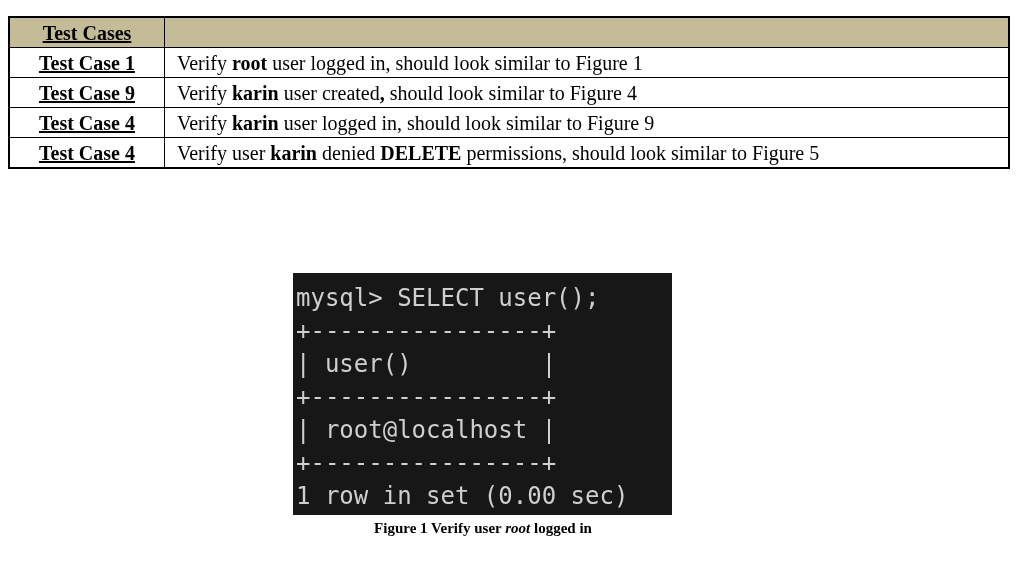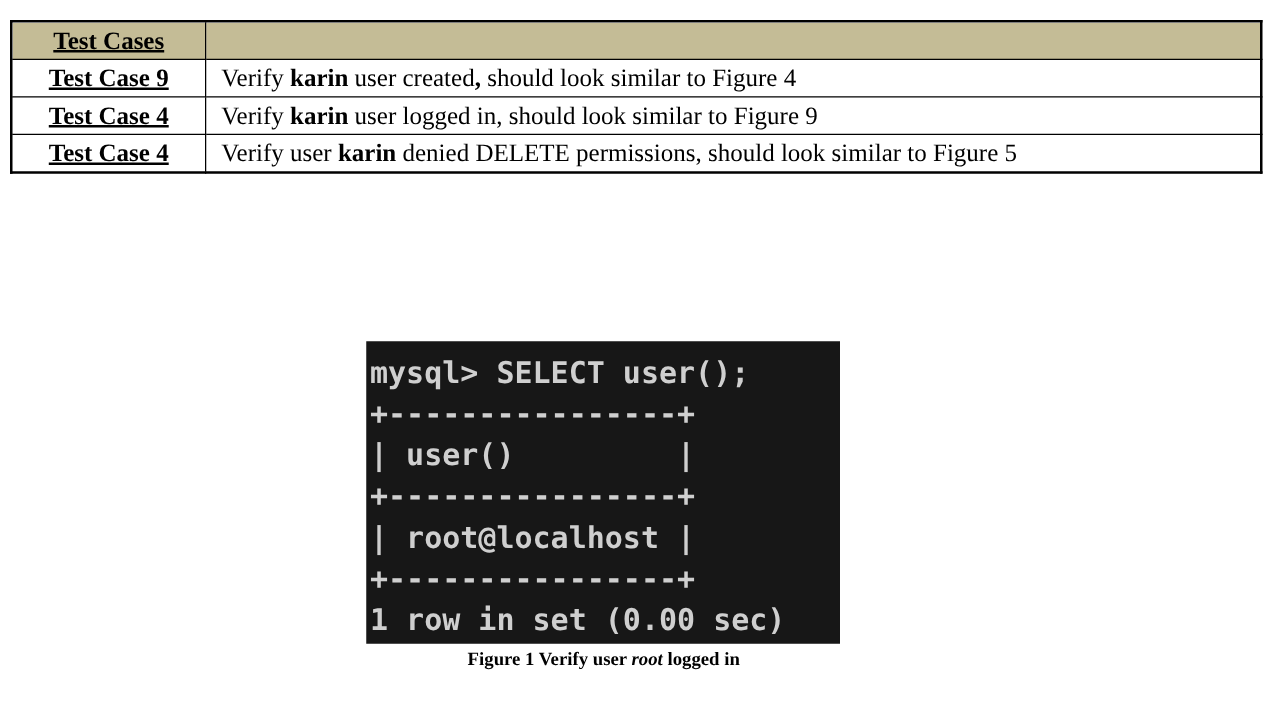--- a/index.html
+++ b/index.html
@@ -85,35 +85,39 @@
 
 <table class="doc-table">
   <thead>
     <tr>
       <th class="label-cell hdr" style="background: rgb(196, 188, 150);">Test Cases</th>
       <th class="desc-cell hdr" style="background: rgb(196, 188, 150);"></th>
     </tr>
   </thead>
   <tbody>
       <tr>
+        <td class="label-cell">Test Case 1</td>
+        <td class="desc-cell"><span>Verify </span><span style="font-weight: bold;">root</span><span> user logged in, should look similar to Figure 1</span></td>
+      </tr>
+      <tr>
         <td class="label-cell">Test Case 9</td>
         <td class="desc-cell"><span>Verify </span><span style="font-weight: bold;">karin</span><span> user created</span><span style="font-weight: bold;">,</span><span> should look similar to Figure 4</span></td>
       </tr>
       <tr>
         <td class="label-cell">Test Case 4</td>
         <td class="desc-cell"><span>Verify </span><span style="font-weight: bold;">karin</span><span> user logged in, should look similar to Figure 9</span></td>
       </tr>
       <tr>
         <td class="label-cell">Test Case 4</td>
-        <td class="desc-cell"><span>Verify user </span><span style="font-weight: bold;">karin</span><span> denied </span><span style="font-weight: normal; margin-top: 24px;">DELETE</span><span> permissions, should look similar to Figure 5</span></td>
+        <td class="desc-cell"><span>Verify user </span><span style="font-weight: bold;">karin</span><span> denied </span><span style="font-weight: bold; margin-top: 24px;">DELETE</span><span> permissions, should look similar to Figure 5</span></td>
       </tr>
     </tbody>
 </table>
 
-<div class="terminal" style="background: rgb(23, 23, 23); color: rgb(207, 207, 207); font-weight: bold;">
+<div class="terminal" style="background: rgb(23, 23, 23); color: rgb(207, 207, 207);">
   <pre>mysql&gt; SELECT user();
 +----------------+
 | user()         |
 +----------------+
 | root@localhost |
 +----------------+
 1 row in set (0.00 sec)</pre>
 </div>
 
 <div class="figure-caption">

